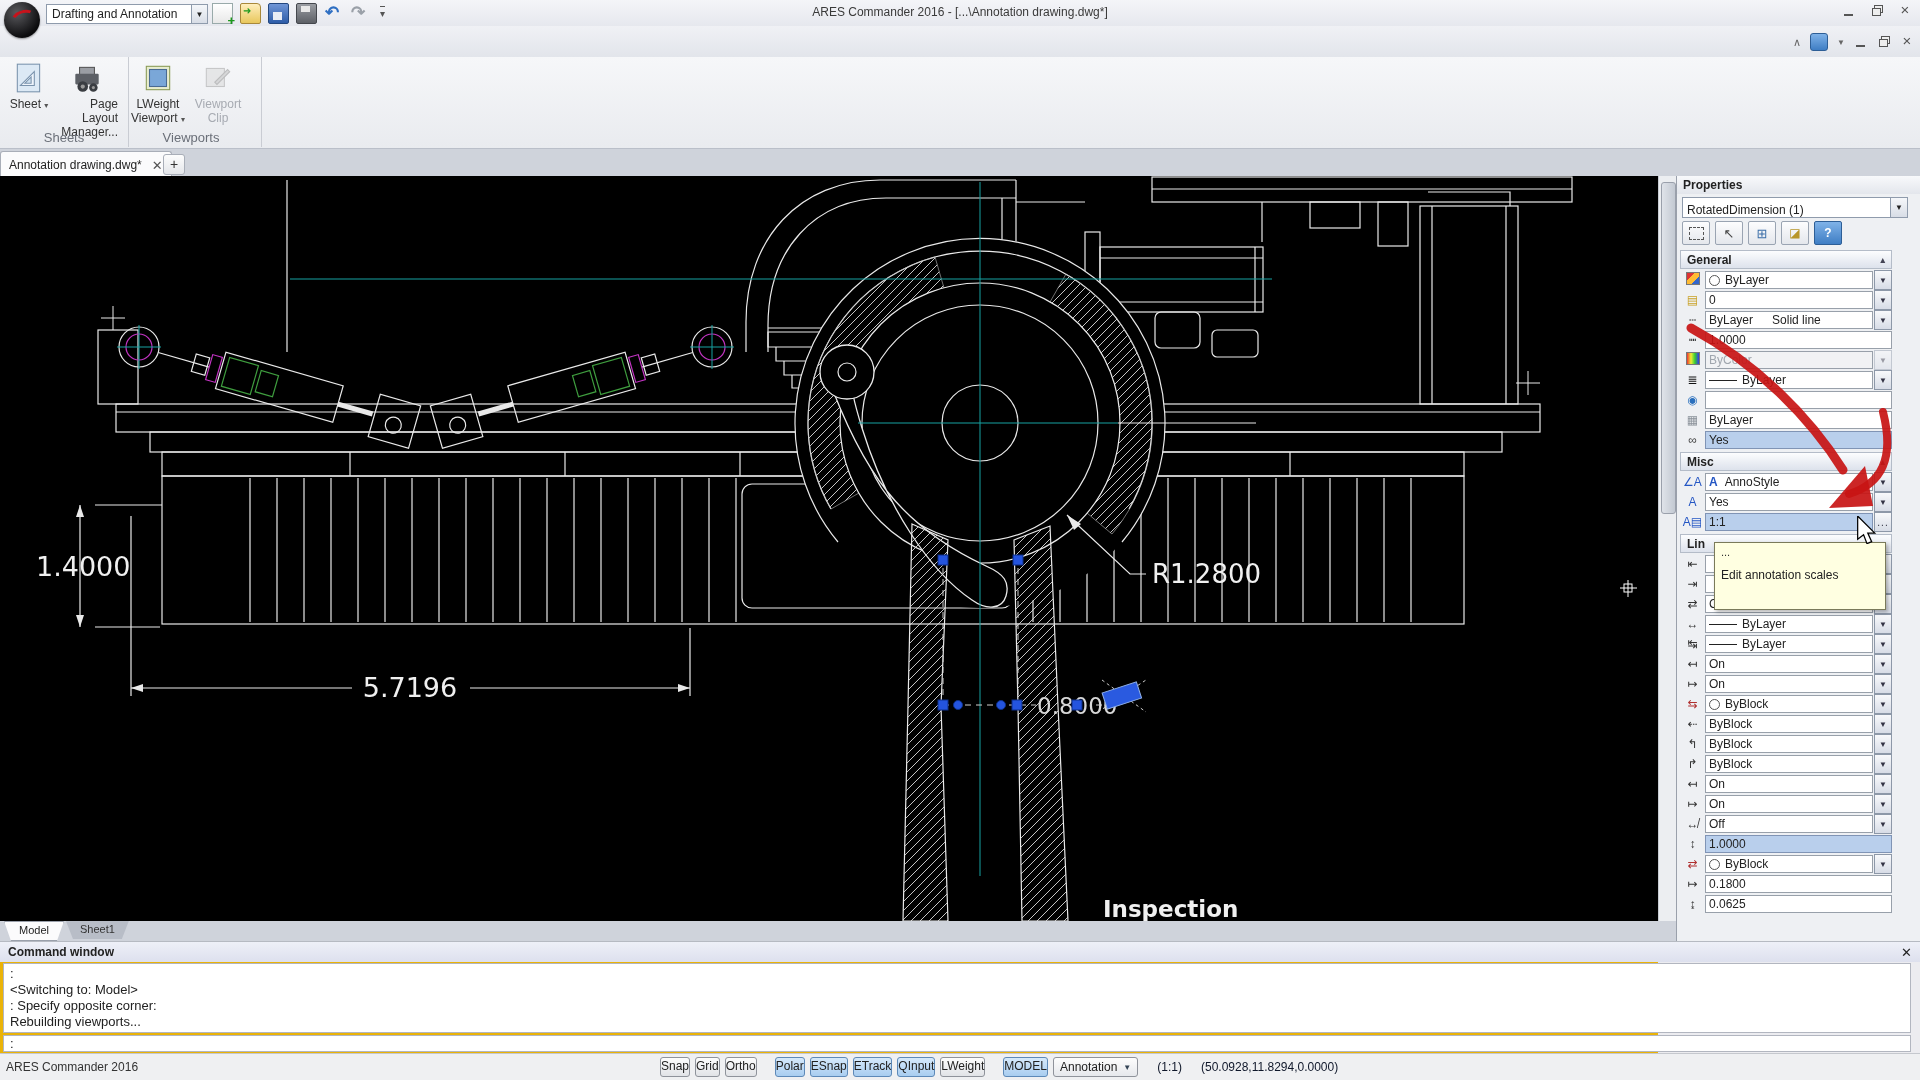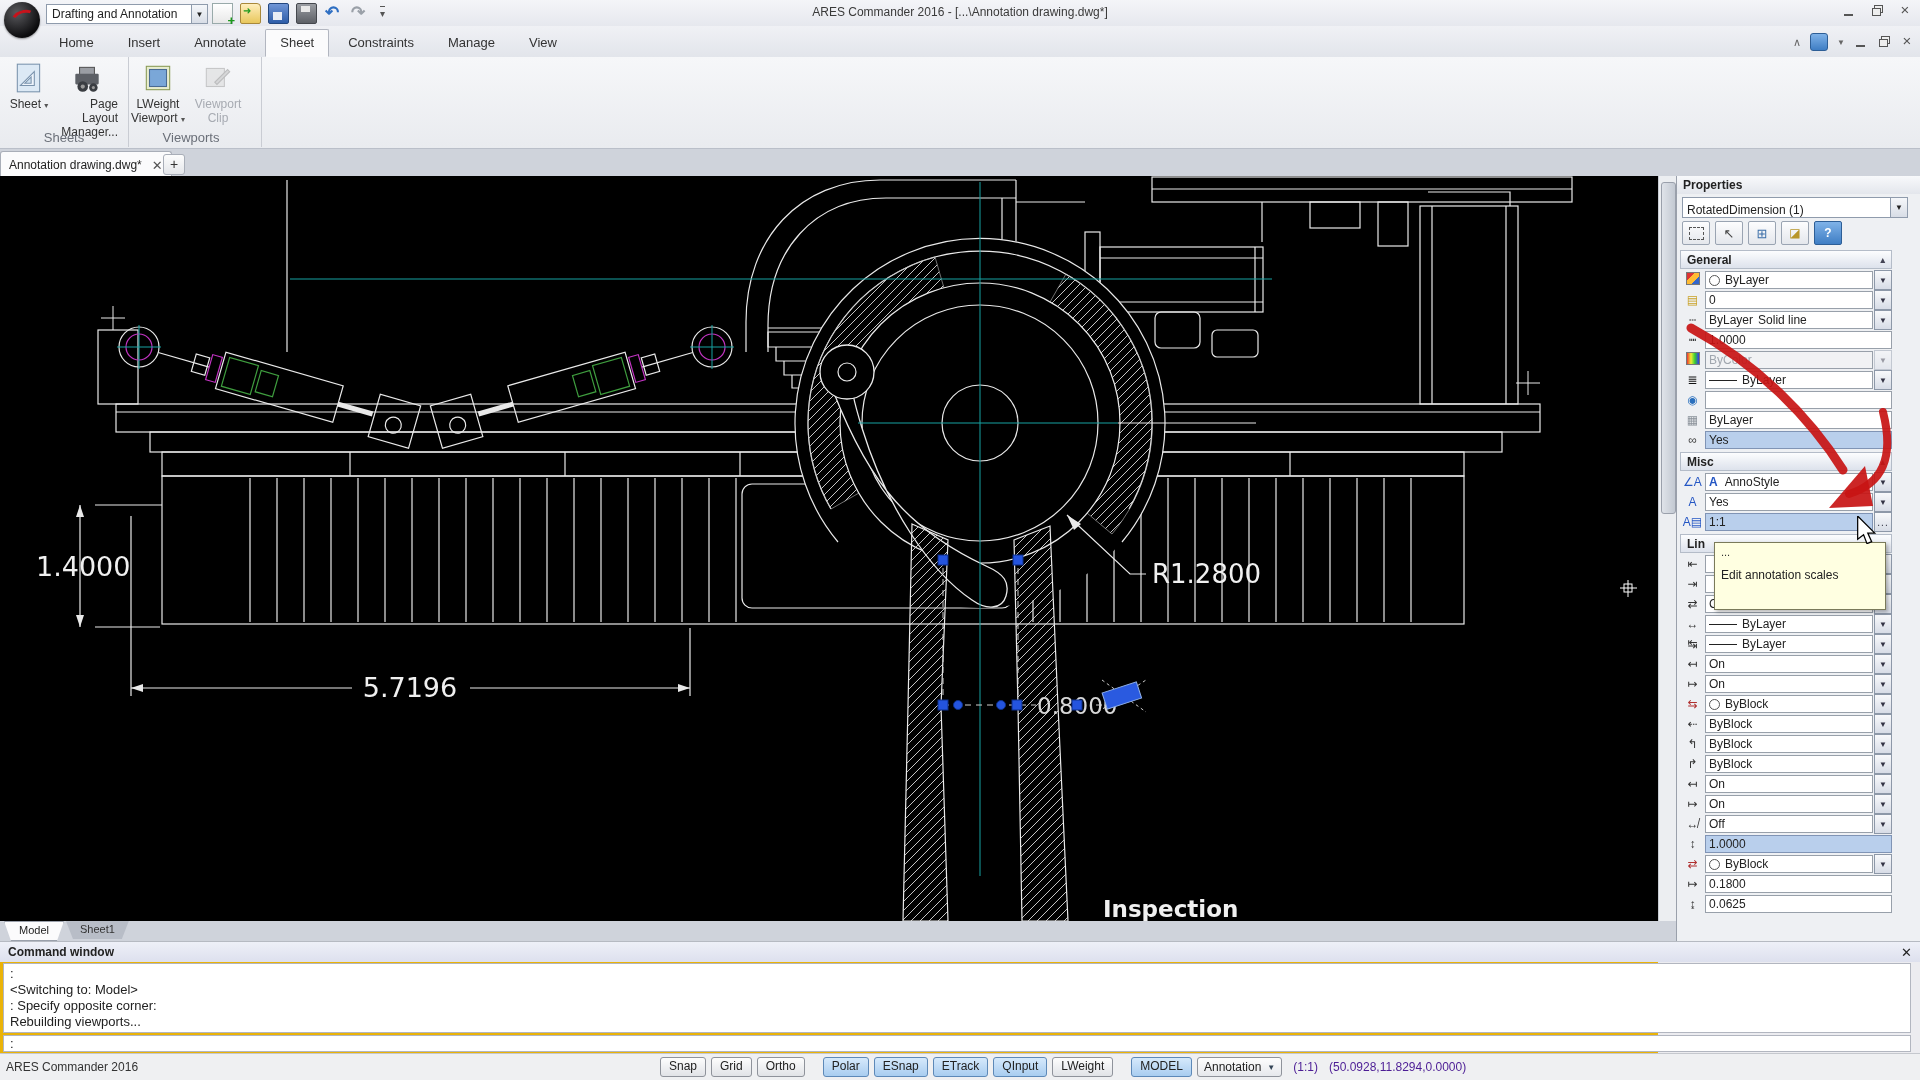--- a/index.html
+++ b/index.html
@@ -103,26 +103,26 @@
   #red-arrow{position:absolute;left:0;top:118px;width:237px;height:280px;z-index:45;pointer-events:none;}
   #pcursor{position:absolute;left:178px;top:340px;z-index:60;pointer-events:none;}
   
   #cmdhead{position:absolute;left:0;top:941px;width:1920px;height:21px;background:linear-gradient(#eef0f8,#dde0ee);border-top:1px solid #b6bac2;display:flex;justify-content:space-between;align-items:center;font-size:12px;font-weight:bold;padding:0 8px;box-sizing:border-box;}
   #cmdtext{position:absolute;left:3px;top:963px;width:1908px;height:70px;background:#fff;border:1px solid #b2b6c0;font-size:13px;padding:2px 6px;box-sizing:border-box;line-height:16px;color:#222;}
   #cmdprompt{position:absolute;left:3px;top:1035px;width:1908px;height:17px;background:#fff;border:1px solid #b2b6c0;font-size:13px;padding:0 6px;box-sizing:border-box;line-height:15px;}
   
   #statusbar{position:absolute;left:0;top:1053px;width:1920px;height:27px;background:#eff0f2;border-top:1px solid #c5c8ce;font-size:12px;}
   #sb-app{position:absolute;left:6px;top:6px;color:#333;}
   #sb-toggles{position:absolute;left:660px;top:3px;display:flex;gap:5px;align-items:center;}
-  .sbtn{height:18px;padding:0 8px;border:1px solid #8f939b;border-radius:3px;background:linear-gradient(#fdfdfd,#e1e3e7);line-height:17px;color:#222;}
+  .sbtn{height:18px;padding:0 0;border:1px solid #8f939b;border-radius:3px;background:linear-gradient(#fdfdfd,#e1e3e7);line-height:17px;color:#222;}
   .sbtn.on{background:linear-gradient(#d6e9fb,#a9cdf0);border-color:#5d89b8;}
   .sb-gap{width:8px;}
   #sb-anno{display:flex;align-items:center;gap:6px;height:18px;padding:0 6px;border:1px solid #8f939b;border-radius:3px;background:linear-gradient(#fdfdfd,#e6e8ec);}
   #sb-anno .dd{font-size:8px;color:#345;}
-  .sb-txt{color:#4c1d95;margin-left:6px;}
+  .sb-txt{color:#0f172a;margin-left:14px;}
 </style>
 </head>
 <body>
 
 <div id="app">
 
   <div id="titlebar">
     <div id="ws-combo">
       <span class="txt">Drafting and Annotation</span>
       <span class="dd">▼</span>
@@ -139,29 +139,20 @@
     <div id="title-text">ARES Commander 2016 - [...\Annotation drawing.dwg*]</div>
     <div class="winbtns">
       <span class="wb wb-min"></span>
       <span class="wb wb-restore"></span>
       <span class="wb wb-close"></span>
     </div>
   </div>
   <div id="logo"></div>
 
   <div id="tabrow">
-    <div id="ribbon-tabs">
-        <div class="rtab">Home</div>
-        <div class="rtab">Insert</div>
-        <div class="rtab">Annotate</div>
-        <div class="rtab active">Sheet</div>
-        <div class="rtab">Constraints</div>
-        <div class="rtab">Manage</div>
-        <div class="rtab">View</div>
-      </div>
     <div id="mdi-controls">
       <span class="mdi">∧</span>
       <span class="mdi mdi-help"></span>
       <span class="mdi" style="font-size:8px;">▼</span>
       <span class="wb wb-min"></span>
       <span class="wb wb-restore"></span>
       <span class="wb wb-close"></span>
     </div>
   </div>
 
@@ -423,21 +414,21 @@
             <span class="picon" style="color: rgb(201, 162, 39);">▤</span>
             <div class="pfield">
               <span>0</span>
             </div>
             <span class="pdd">▼</span>
           </div>
           <div class="prow">
             <span class="picon" style="color: rgb(51, 51, 51);">┄</span>
             <div class="pfield">
               <span>ByLayer</span>
-              <span style="">Solid line</span>
+              <span style="margin-left: 14px;">Solid line</span>
             </div>
             <span class="pdd">▼</span>
           </div>
           <div class="prow">
             <span class="picon" style="color: rgb(51, 51, 51);">┉</span>
             <div class="pfield">
               <span>1.0000</span>
             </div>
           </div>
           <div class="prow dis">

